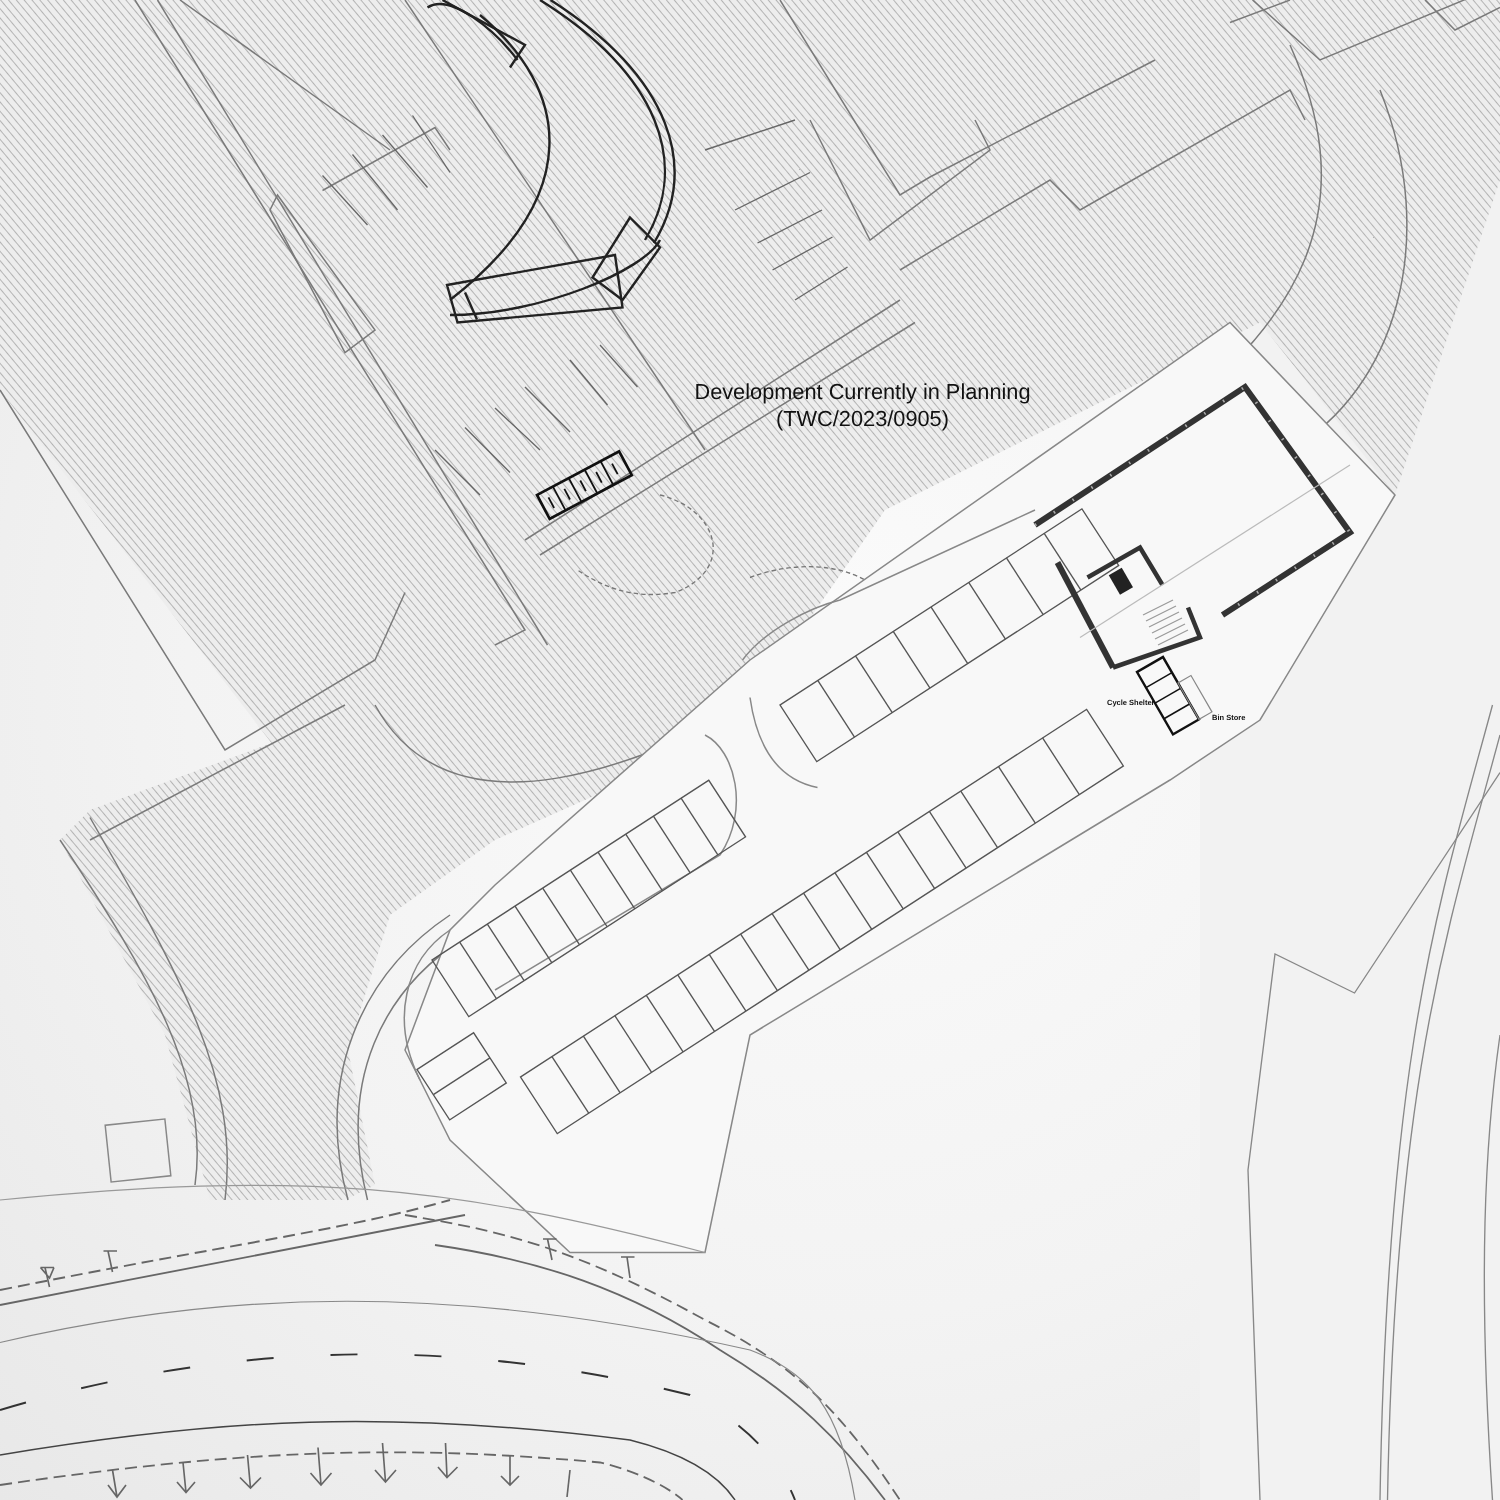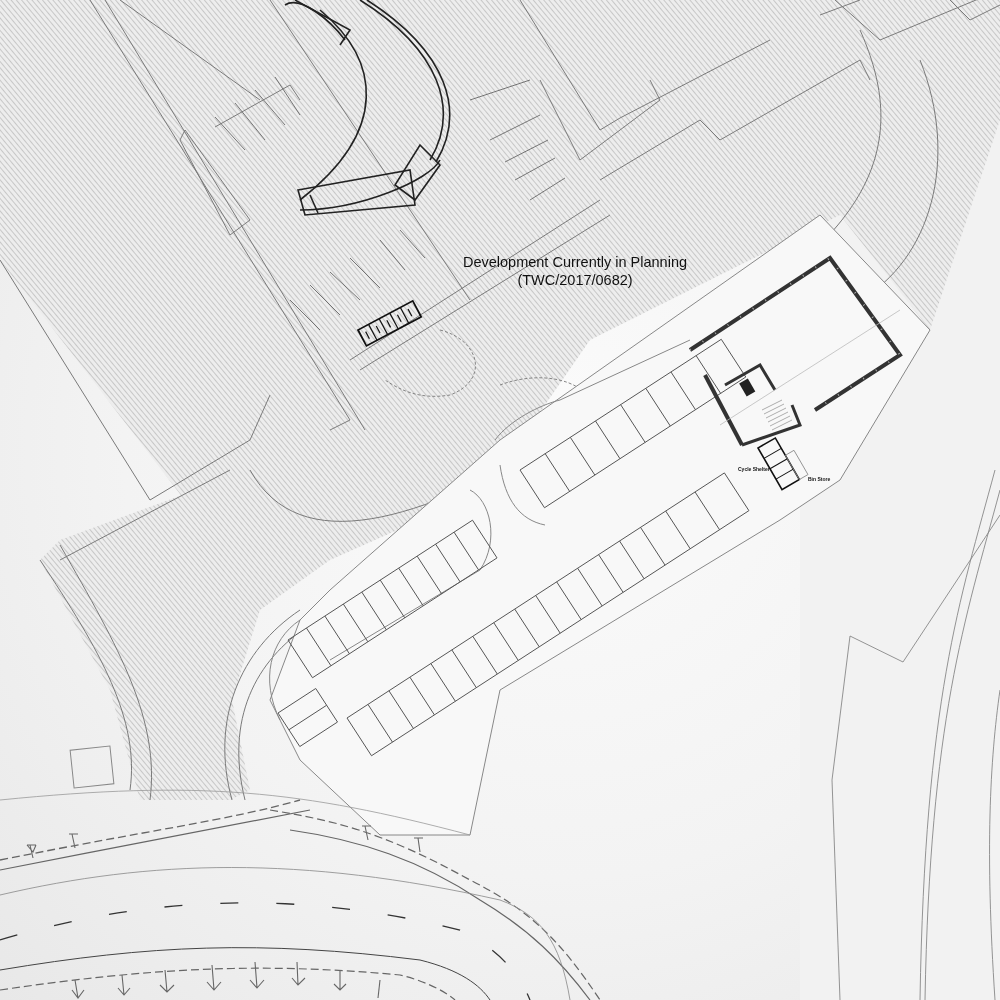--- a/index.html
+++ b/index.html
@@ -227,18 +227,18 @@
     <path d="M212,965 L214,990 M207,982 L214,990 L221,982"></path>
     <path d="M255,962 L257,988 M250,980 L257,988 L264,980"></path>
     <path d="M297,962 L298,985 M292,978 L298,985 L305,978"></path>
     <path d="M340,970 L340,990 M334,984 L340,990 L346,984"></path>
     <path d="M380,980 L378,998"></path>
   </g>
 </svg>
 
 <div class="title-block">
   <div>Development Currently in Planning</div>
-  <div>(TWC/2017/0682)</div>
+  <div>(TWC/2023/0905)</div>
 </div>
 
 <div class="lbl tiny" style="left:738px; top:466px;">Cycle Shelter</div>
 <div class="lbl tiny" style="left:808px; top:476px;">Bin Store</div>
 </div>
 
 </body></html>

